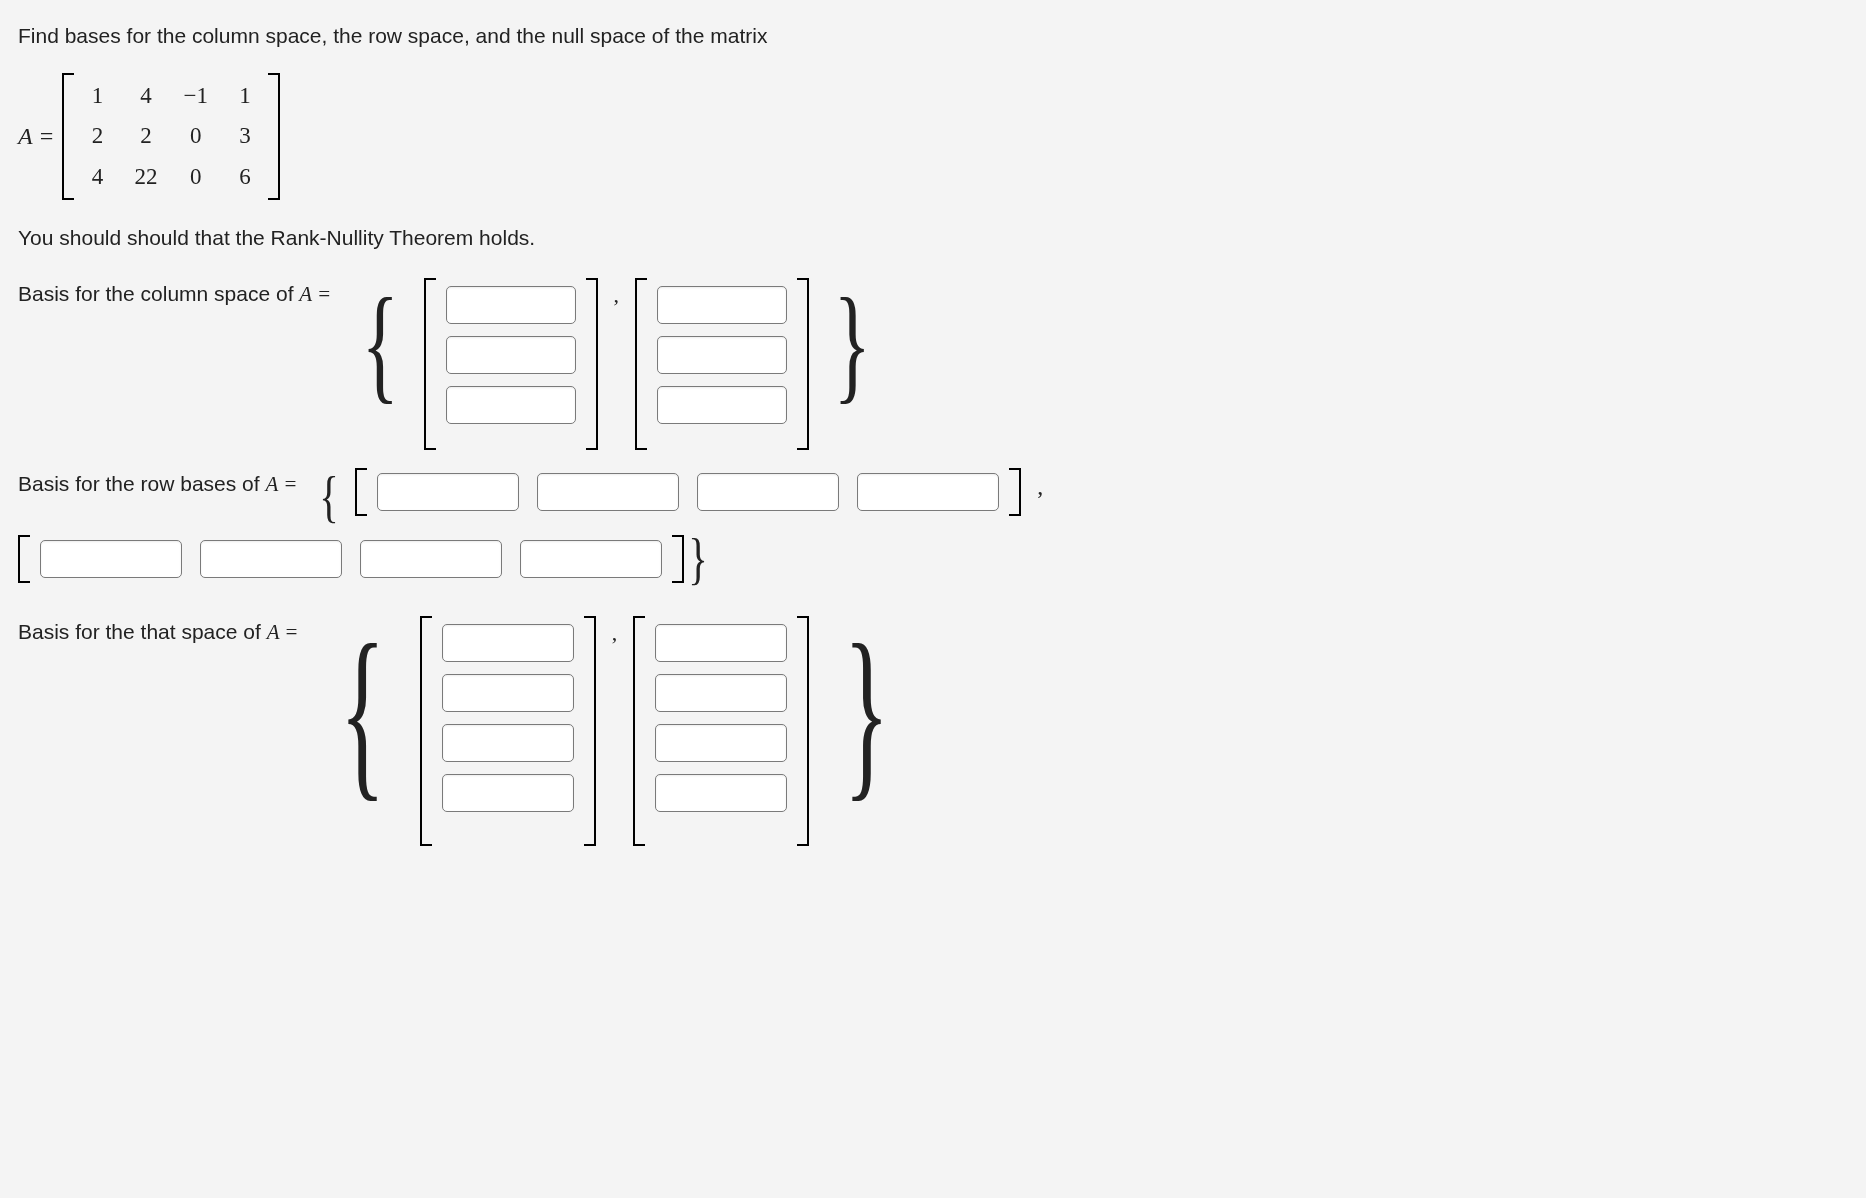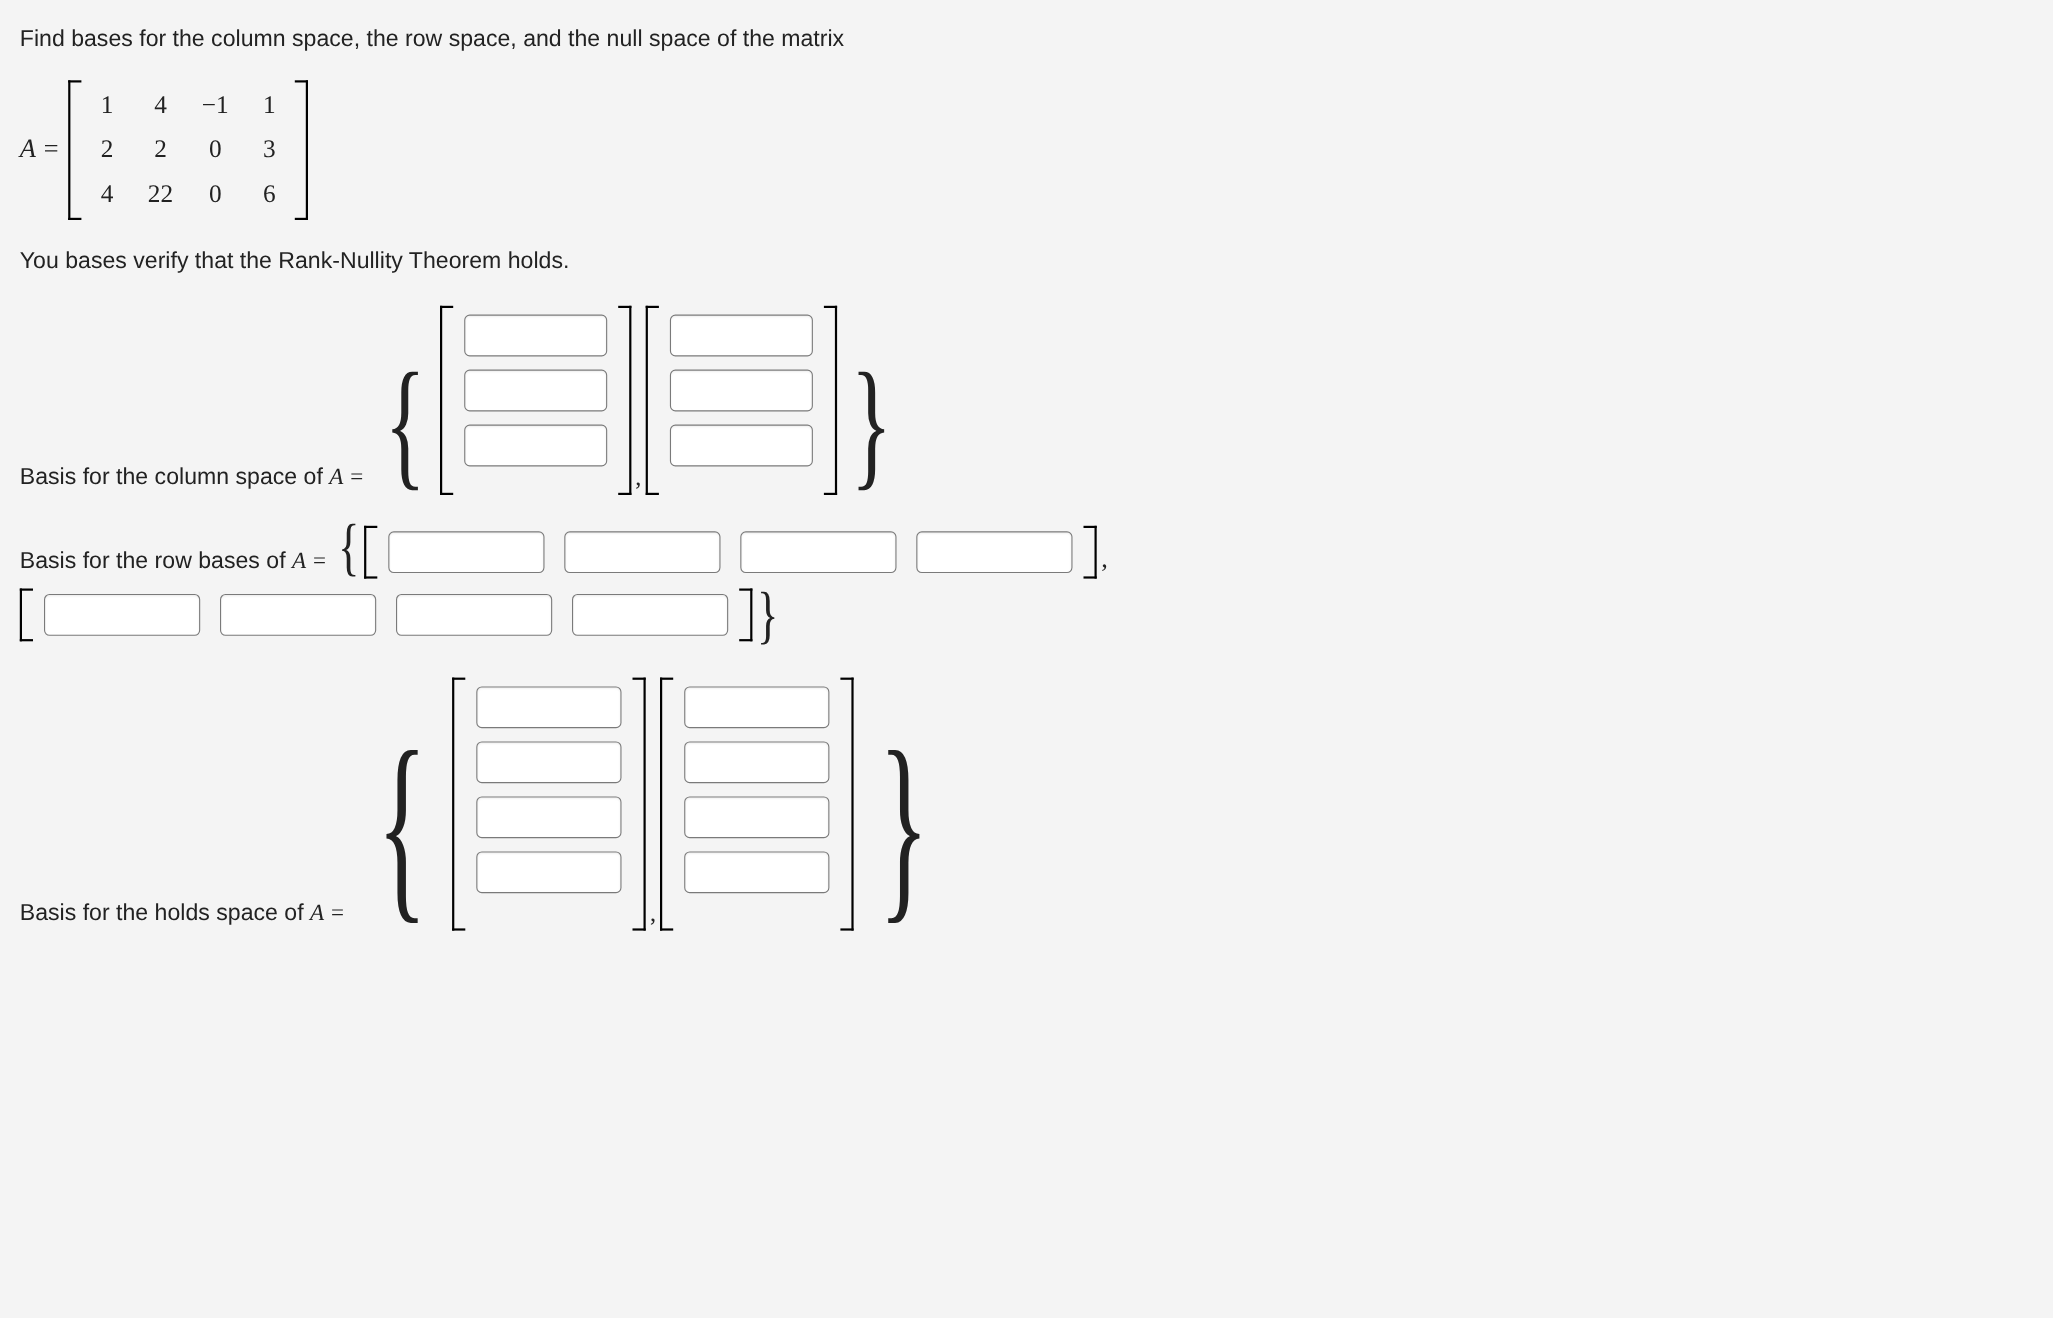--- a/index.html
+++ b/index.html
@@ -9,21 +9,21 @@
   .eq-row{display:flex;align-items:center;margin:12px 0 22px 0}
   .ital{font-style:italic;font-family:Georgia,'Times New Roman',serif}
   .matrix{display:flex;align-items:stretch}
   .mbr{width:10px;border:2.2px solid #000;display:block}
   .mbr.left{border-right:none}
   .mbr.right{border-left:none}
   .mgrid{display:grid;grid-template-columns:repeat(4,auto);column-gap:26px;row-gap:6px;padding:6px 12px;font-family:Georgia,'Times New Roman',serif;font-size:23px}
   .mgrid span{text-align:center;min-width:22px}
   .question{margin-top:4px;margin-bottom:24px}
   
-  .ans-row{display:flex;align-items:flex-end;flex-wrap:wrap;margin:18px 0;gap:8px 0}
+  .ans-row{display:flex;align-items:flex-start;flex-wrap:wrap;margin:18px 0;gap:8px 12px}
   .label{white-space:nowrap;margin-right:6px}
   .brace{font-family:Georgia,'Times New Roman',serif}
   .big3{font-size:130px;line-height:1;font-weight:300;transform:scaleX(0.6)}
   .big4{font-size:190px;line-height:1;font-weight:300;transform:scaleX(0.5)}
   .mid2{font-size:58px;line-height:1;font-weight:300;transform:scaleX(0.7)}
   .colbr{width:10px;border:2.4px solid #000;display:block}
   .colbr.left{border-right:none}
   .colbr.right{border-left:none}
   .colh3{height:168px}
   .colh4{height:226px}
@@ -63,21 +63,21 @@
         <span>3</span>
         <span>4</span>
         <span>22</span>
         <span>0</span>
         <span>6</span>
       </div>
       <span class="mbr right"></span>
     </div>
   </div>
 
-  <p class="question">You bases verify that the Rank-Nullity Theorem holds.</p>
+  <p class="question">You should should that the Rank-Nullity Theorem holds.</p>
 
   <div class="ans-row">
     <span class="label">
       <span>Basis for the column space of </span>
       <span class="ital">A =</span>
     </span>
     <span class="brace big3">{</span>
     <div class="vec">
       <span class="colbr left colh3"></span>
       <div class="inputs-col">
@@ -129,21 +129,21 @@
           <input class="inp row" value="" style="">
         </div>
         <span class="colbr right rowh1"></span>
       </div>
       <span class="brace mid2">}</span>
     </div>
   </div>
 
   <div class="ans-row" style="margin-top:28px">
     <span class="label">
-      <span>Basis for the holds space of </span>
+      <span>Basis for the that space of </span>
       <span class="ital">A =</span>
     </span>
     <span class="brace big4">{</span>
     <div class="vec">
       <span class="colbr left colh4"></span>
       <div class="inputs-col four">
         <input class="inp narrow" value="" style="">
         <input class="inp narrow" value="" style="">
         <input class="inp narrow" value="" style="">
         <input class="inp narrow" value="" style="">

